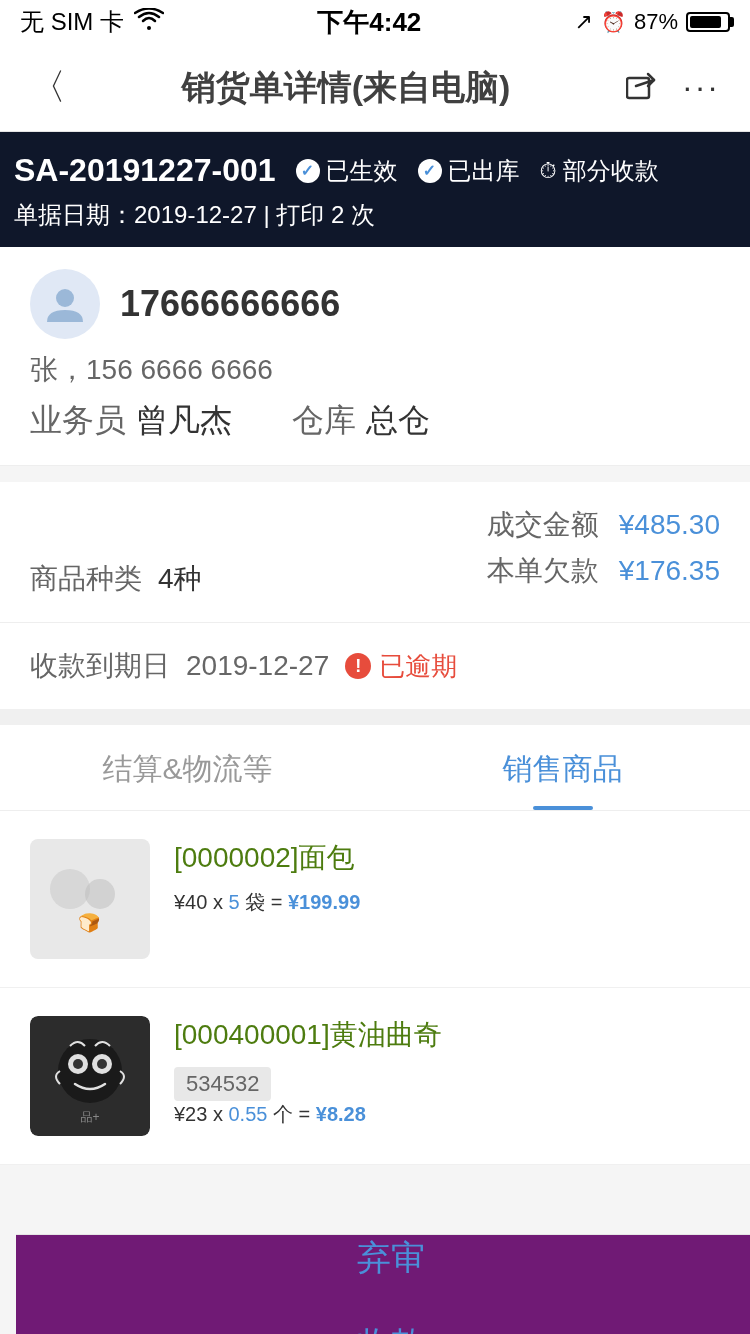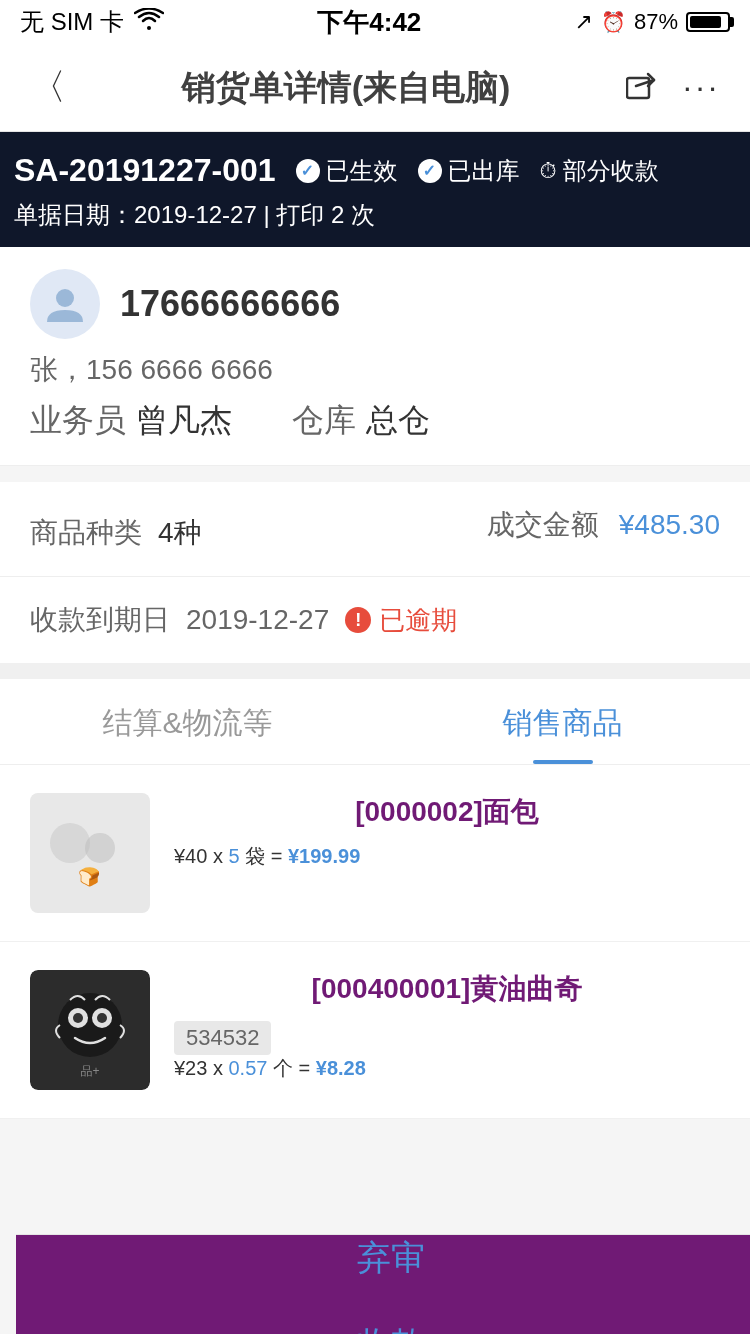--- a/index.html
+++ b/index.html
@@ -298,24 +298,23 @@
       align-items: center;
       justify-content: center;
       overflow: hidden;
     }
     .product-img-owl {
       background: #e8e8e8;
     }
     .product-info { flex: 1; }
     .product-name {
       font-size: 28px;
-      color: #701a75;
+      color: #4d7c0f;
       margin-bottom: 12px;
-      font-weight: 700;
-      text-align: center;
+      font-weight: 400;
     }
     .product-badge {
       display: inline-block;
       background: #e8e8e8;
       color: #666;
       font-size: 22px;
       padding: 4px 12px;
       border-radius: 4px;
     }
     .product-price {
@@ -438,20 +437,24 @@
 
 <div class="stats-section">
   <div class="stats-left">
     <span class="stats-label">商品种类</span>
     <span class="stats-value">4种</span>
   </div>
   <div class="stats-right">
     <div class="stat-row">
       <span class="stat-name">成交金额</span>
       <span class="stat-amount">¥485.30</span>
+    </div>
+    <div class="stat-row">
+      <span class="stat-name">本单欠款</span>
+      <span class="stat-amount">¥176.35</span>
     </div>
   </div>
 </div>
 
 <div class="due-section">
   <span>收款到期日</span>
   <span>2019-12-27</span>
   <span class="overdue-badge">
     <span class="overdue-dot">!</span>
     <span>已逾期</span>
@@ -509,21 +512,21 @@
         <path d="M90 55 Q98 60 90 68" stroke="#e0e0e0" stroke-width="2" fill="none"></path>
         <text x="60" y="105" text-anchor="middle" font-size="12" fill="#888">品+</text>
       </svg>
     </div>
     <div class="product-info">
       <div class="product-name">[000400001]黄油曲奇</div>
       <div class="product-badge">534532</div>
       <div class="product-price">
         <span>¥23</span>
         <span> x </span>
-        <span class="price-highlight">0.57</span>
+        <span class="price-highlight">0.55</span>
         <span>个</span>
         <span> = </span>
         <span class="price-total">¥8.28</span>
       </div>
     </div>
   </div>
 
 </div>
 
 <div style="height: 100px;"></div>

